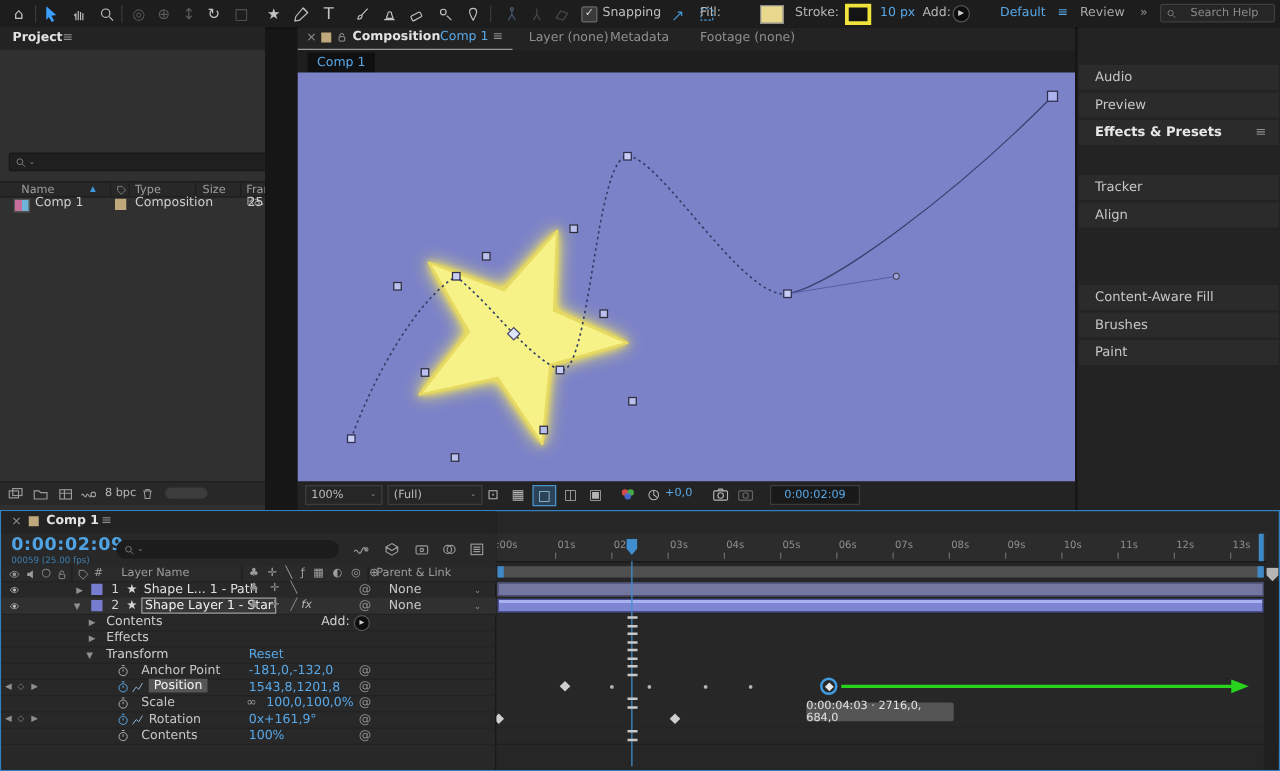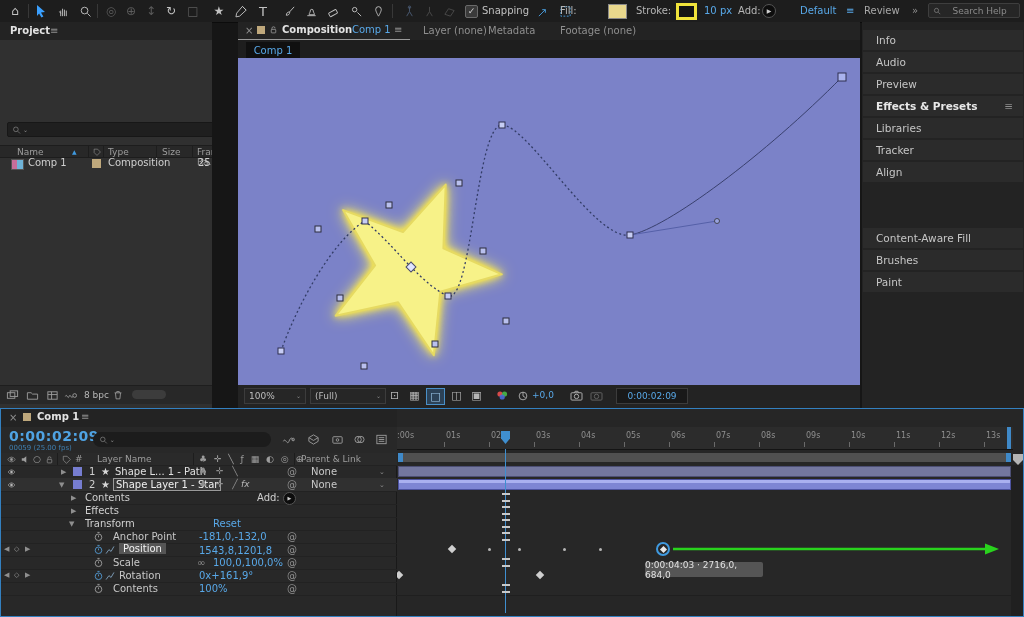--- a/index.html
+++ b/index.html
@@ -379,36 +379,30 @@
           <circle cx="7" cy="7" r="2.4"></circle>
         </svg>
     </div>
     <div class="vbox" style="left:378px;width:62px;justify-content:center;background:#191919">
       <span class="blue">0:00:02:09</span>
     </div>
   </div>
 </div>
 
 <div id="sidebar" class="pane">
-  <div class="sbrow" style="top:8px">
-      <span>Info</span>
-    </div>
   <div class="sbrow" style="top:30px">
       <span>Audio</span>
     </div>
   <div class="sbrow" style="top:52px">
       <span>Preview</span>
     </div>
   <div class="sbrow" style="top:74px;color:#e8e8e8;font-weight:bold">
     <span>Effects &amp; Presets</span>
     <span class="abs dim" style="right:10px;font-weight:normal">≡</span>
   </div>
-  <div class="sbrow" style="top:96px">
-      <span>Libraries</span>
-    </div>
   <div class="sbrow" style="top:118px">
       <span>Tracker</span>
     </div>
   <div class="sbrow" style="top:140px">
       <span>Align</span>
     </div>
   <div class="sbrow" style="top:206px">
       <span>Content-Aware Fill</span>
     </div>
   <div class="sbrow" style="top:228px">
@@ -617,21 +611,21 @@
           <span class="g">▶</span>
         </span>
     </div>
     <div class="trow" style="top:95px">
       <span class="abs dim" style="left:70px;top:3px;font-size:7px">▶</span>
       <span class="abs" style="left:84px;top:1px">Effects</span>
     </div>
     <div class="trow" style="top:108px">
       <span class="abs dim" style="left:68px;top:3px;font-size:7px">▼</span>
       <span class="abs" style="left:84px;top:1px">Transform</span>
-      <span class="abs blue" style="left:212px;top:1px">Reset</span>
+      <span class="abs blue" style="left:198px;top:1px">Reset</span>
     </div>
 
     <div class="trow" style="top:121px">
       <svg class="svgi abs" style="left:92px;top:1px" width="11" height="11" viewBox="0 0 14 14" fill="none" stroke="#b0b0b0">
           <circle cx="7" cy="8" r="4.2"></circle>
           <path d="M7 8V5.7M5.6 1.8h2.8"></path>
         </svg>
       <span class="abs propname" style="left:112px;top:1px">Anchor Point</span>
       <span class="abs blue" style="left:198px;top:1px">-181,0,-132,0</span>
       <span class="abs dim" style="left:286px;top:1px">@</span>

